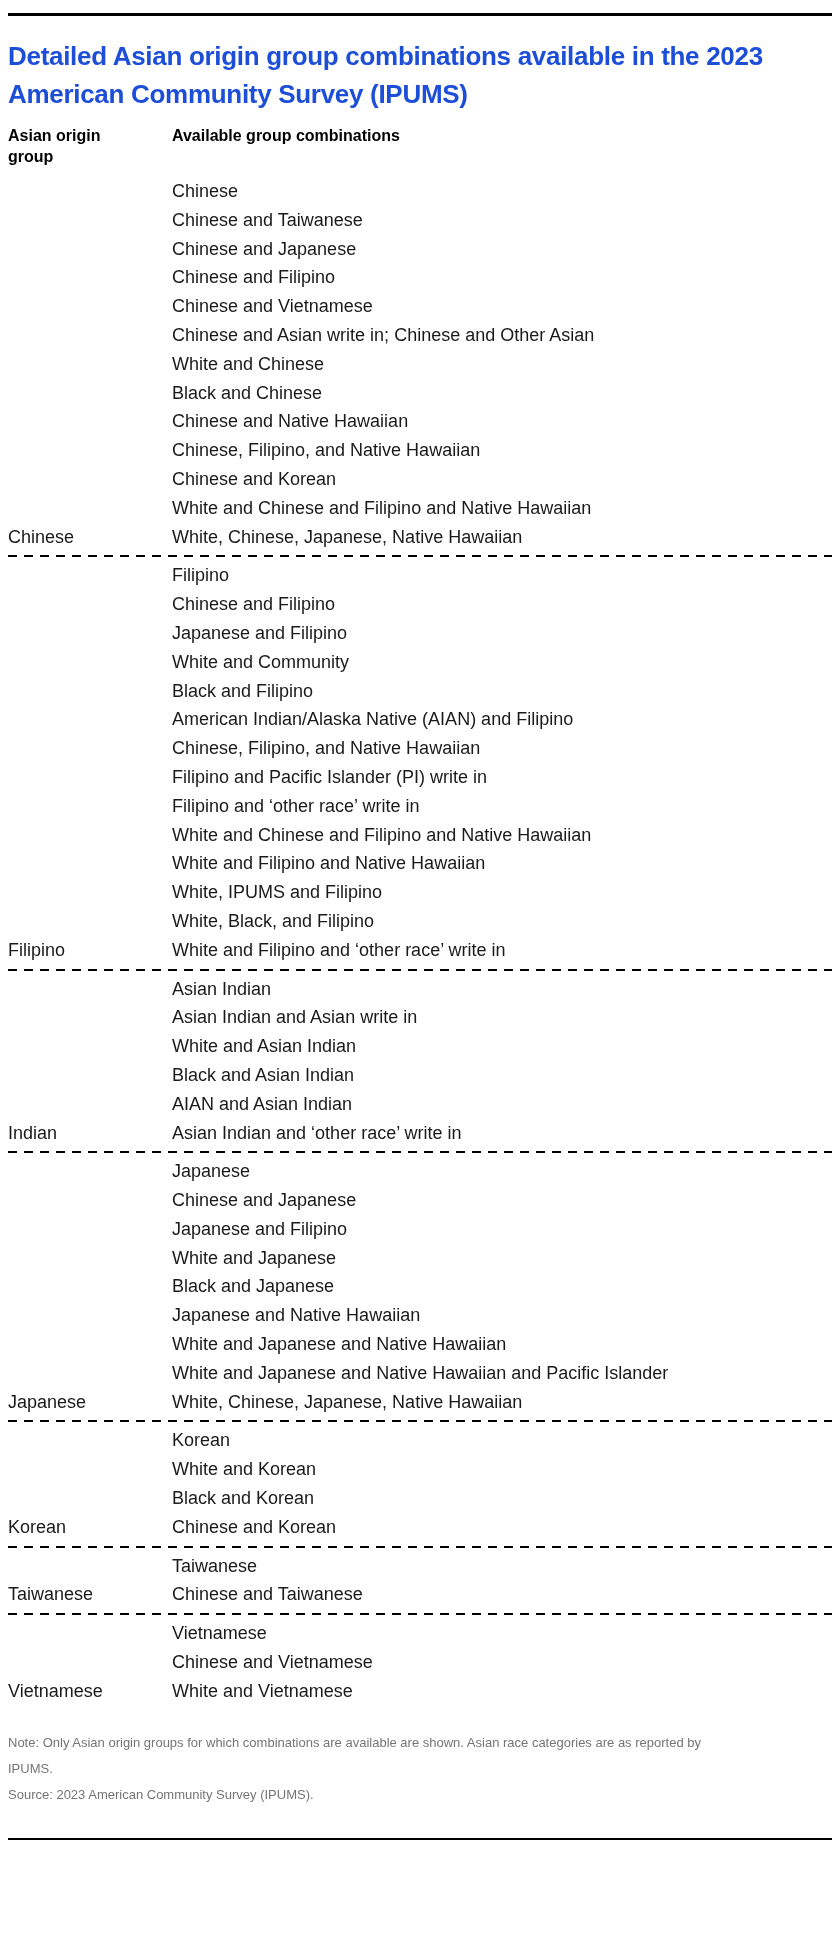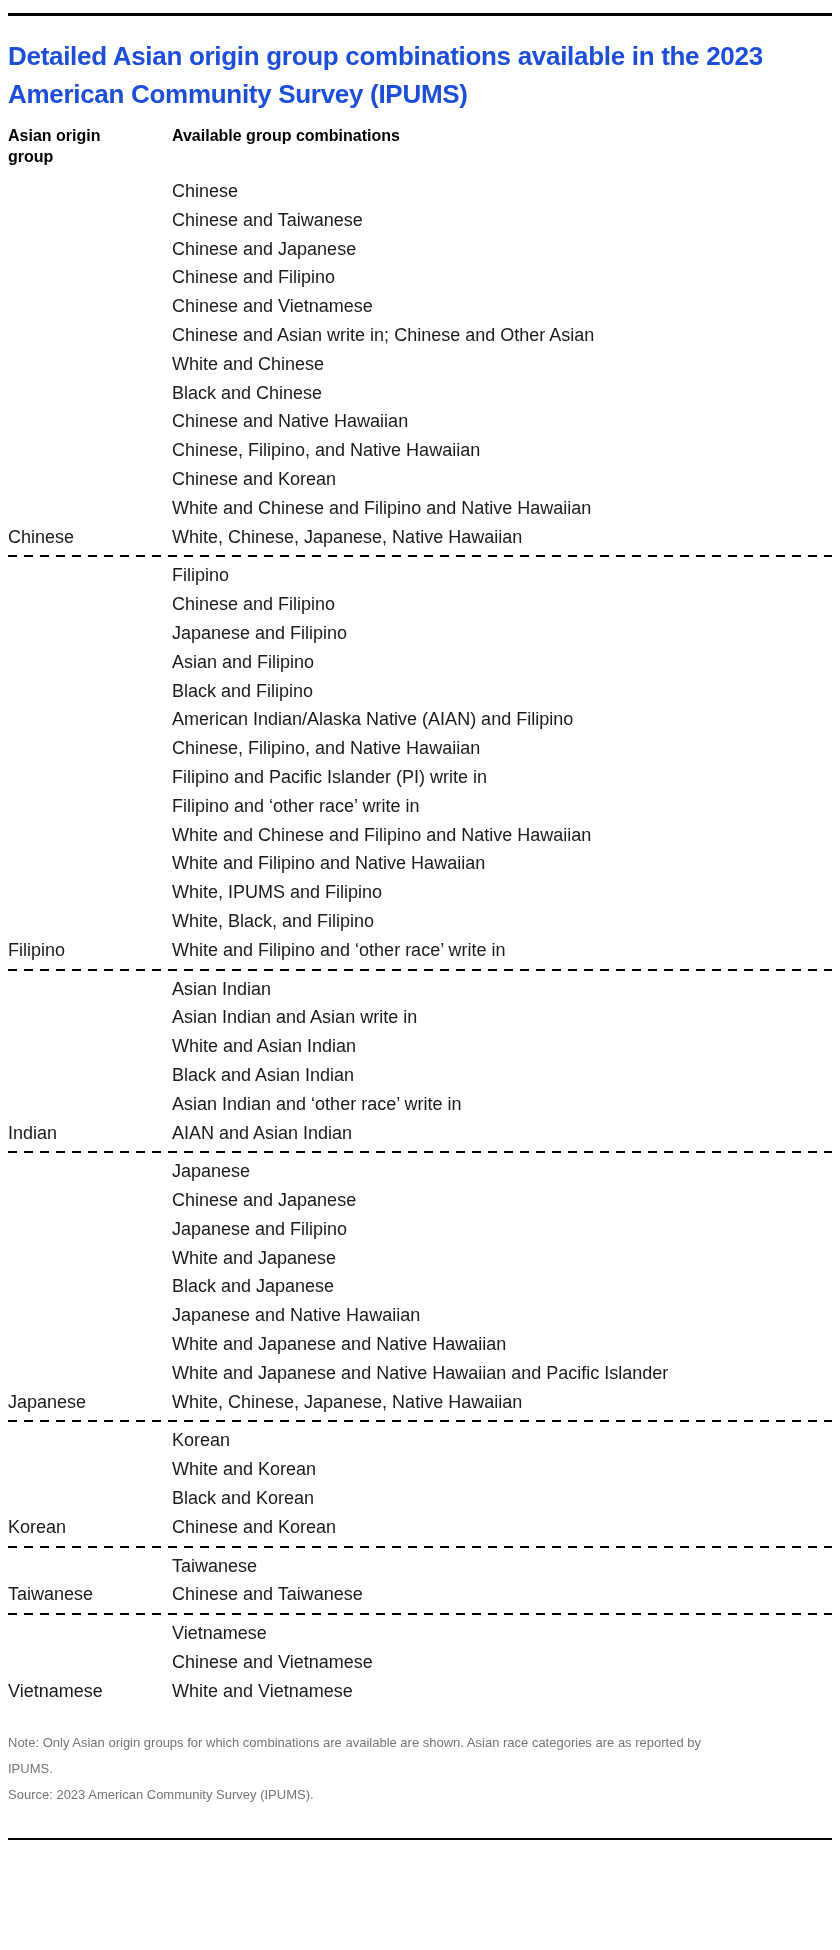--- a/index.html
+++ b/index.html
@@ -139,43 +139,43 @@
             <div class="combo">White, Chinese, Japanese, Native Hawaiian</div>
           </div>
         </div>
         <div class="dashed-sep"></div>
         <div class="group-row">
           <div class="col1">Filipino</div>
           <div class="col2">
             <div class="combo">Filipino</div>
             <div class="combo">Chinese and Filipino</div>
             <div class="combo">Japanese and Filipino</div>
-            <div class="combo">Asian and Filipino</div>
+            <div class="combo">White and Community</div>
             <div class="combo">Black and Filipino</div>
             <div class="combo">American Indian/Alaska Native (AIAN) and Filipino</div>
             <div class="combo">Chinese, Filipino, and Native Hawaiian</div>
             <div class="combo">Filipino and Pacific Islander (PI) write in</div>
             <div class="combo">Filipino and ‘other race’ write in</div>
             <div class="combo">White and Chinese and Filipino and Native Hawaiian</div>
             <div class="combo">White and Filipino and Native Hawaiian</div>
             <div class="combo">White, IPUMS and Filipino</div>
             <div class="combo">White, Black, and Filipino</div>
             <div class="combo">White and Filipino and ‘other race’ write in</div>
           </div>
         </div>
         <div class="dashed-sep"></div>
         <div class="group-row">
           <div class="col1">Indian</div>
           <div class="col2">
             <div class="combo">Asian Indian</div>
             <div class="combo">Asian Indian and Asian write in</div>
             <div class="combo">White and Asian Indian</div>
             <div class="combo">Black and Asian Indian</div>
+            <div class="combo">AIAN and Asian Indian</div>
             <div class="combo">Asian Indian and ‘other race’ write in</div>
-            <div class="combo">AIAN and Asian Indian</div>
           </div>
         </div>
         <div class="dashed-sep"></div>
         <div class="group-row">
           <div class="col1">Japanese</div>
           <div class="col2">
             <div class="combo">Japanese</div>
             <div class="combo">Chinese and Japanese</div>
             <div class="combo">Japanese and Filipino</div>
             <div class="combo">White and Japanese</div>

